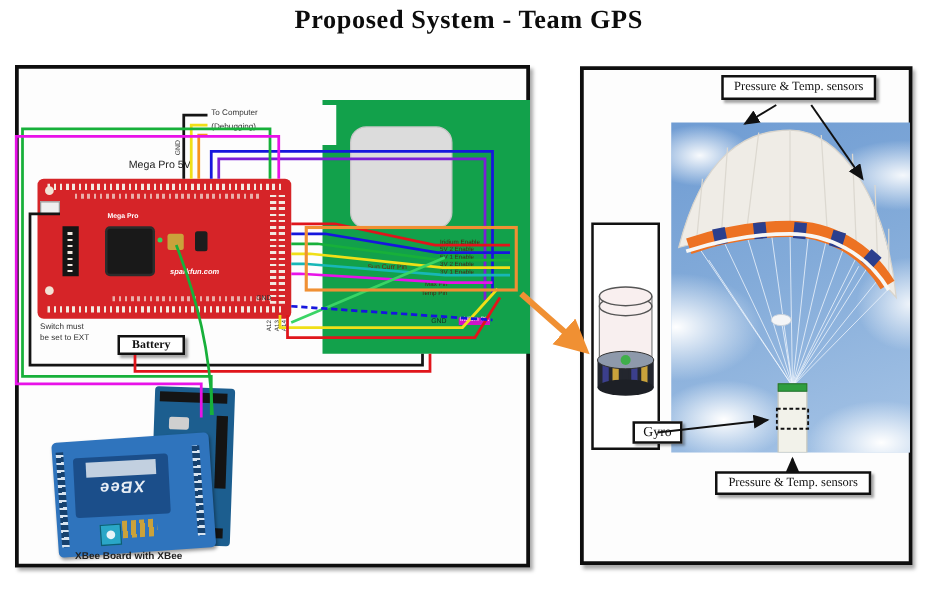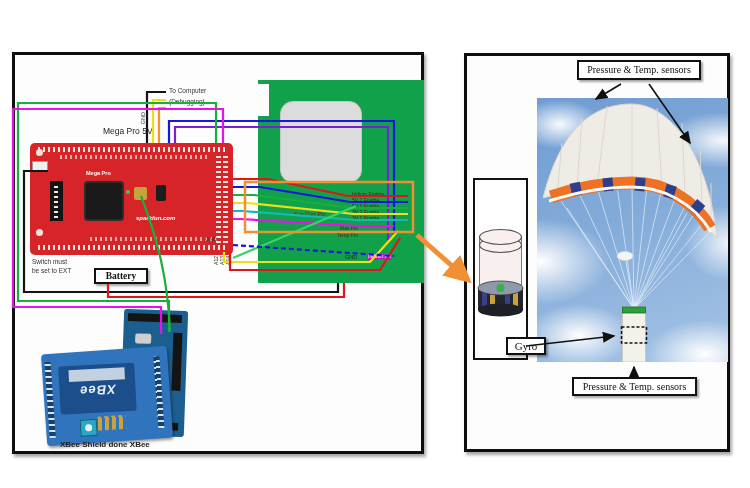--- a/index.html
+++ b/index.html
@@ -36,20 +36,21 @@
   svg{display:block;}
   #overlay{pointer-events:none;}
   .wavy{text-decoration:underline;text-decoration-style:wavy;text-decoration-color:#e03030;
         text-decoration-thickness:1px;text-underline-offset:2px;}
 </style>
 </head>
 <body>
 
 <div id="page">
 
+  <div class="abs" id="title">Proposed System - Team GPS</div>
 
   <div class="abs panel" style="left:12px;top:52px;width:406px;height:396px;"></div>
 
   <div class="abs" id="iridium" style="left:258px;top:80px;width:166px;height:203px;"></div>
   <div class="abs" style="left:255px;top:84px;width:14px;height:32px;background:#fdfdfd;"></div>
   <div class="abs" id="antenna" style="left:280px;top:101px;width:80px;height:80px;"></div>
 
   <div class="abs" id="mega" style="left:30px;top:143px;width:203px;height:112px;">
     <div class="abs pinstrip" style="left:8px;top:4px;width:188px;height:5px;"></div>
     <div class="abs pinstrip" style="left:30px;top:12px;width:150px;height:4px;opacity:.7;"></div>
@@ -105,21 +106,21 @@
       <div class="abs" style="left:10px;top:4px;width:56px;height:12px;background:#dfe7ef;opacity:.85;"></div>
       <div class="abs" id="xbeelogo" style="left:0;top:18px;">XBee</div>
     </div>
     <div class="abs pinstripv" style="left:3px;top:8px;width:6px;height:76px;background:repeating-linear-gradient(0deg,#d8e4f0 0 2px,#16416e 2px 6px);"></div>
     <div class="abs pinstripv" style="left:112px;top:10px;width:6px;height:72px;background:repeating-linear-gradient(0deg,#d8e4f0 0 2px,#16416e 2px 6px);"></div>
     <div class="abs" style="left:52px;top:66px;width:28px;height:14px;background:repeating-linear-gradient(90deg,#caa23b 0 4px,#2f74bd 4px 7px);"></div>
     <div class="abs" style="left:34px;top:68px;width:15px;height:15px;background:#2aa7c7;border:1px solid #0e5d73;">
       <div class="abs" style="left:4px;top:4px;width:7px;height:7px;background:#e8f4f8;border-radius:50%;"></div>
     </div>
   </div>
-  <div class="abs" style="left:60px;top:440px;font-weight:bold;font-size:8px;color:#222;">XBee Shield done XBee</div>
+  <div class="abs" style="left:60px;top:440px;font-weight:bold;font-size:8px;color:#222;">XBee Board with XBee</div>
 
 
   <div class="abs panel" style="left:464px;top:53px;width:260px;height:393px;"></div>
 
   <div class="abs" id="photo" style="left:537px;top:98px;width:191px;height:264px;">
     <svg width="191" height="264" viewBox="0 0 191 264">
 
       <g stroke="rgba(238,245,252,0.9)" stroke-width="0.7">
         <path d="M97,211 L20,97"></path>
           <path d="M97,211 L40,91"></path>

